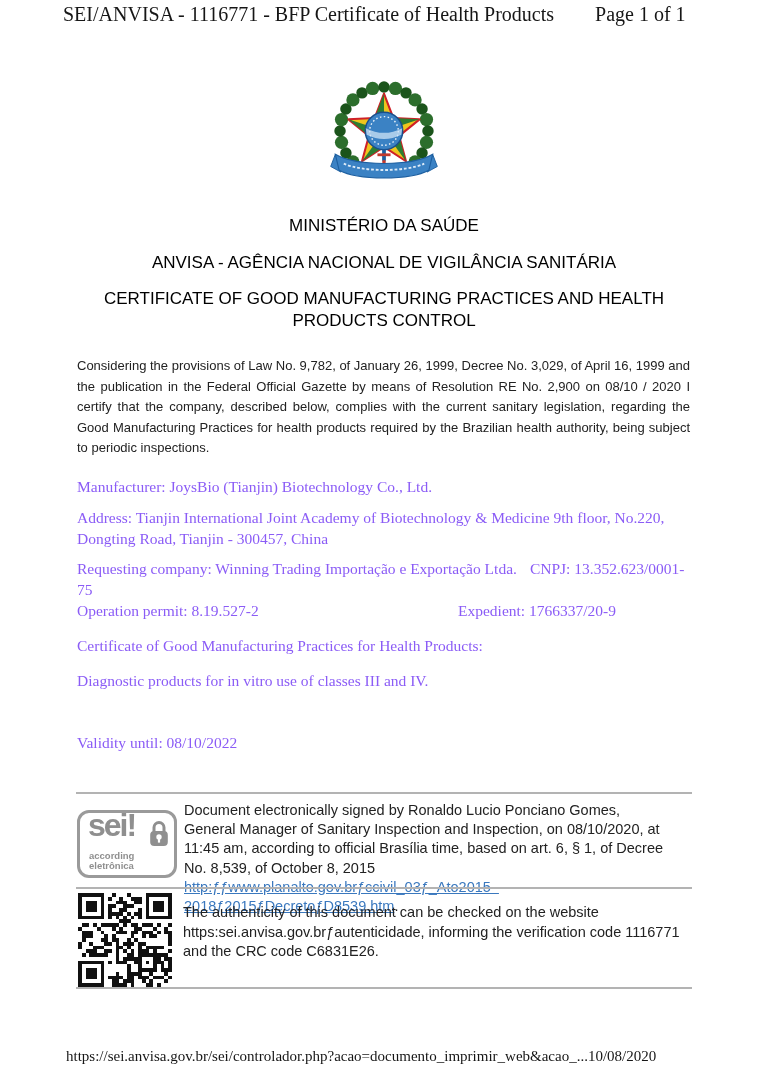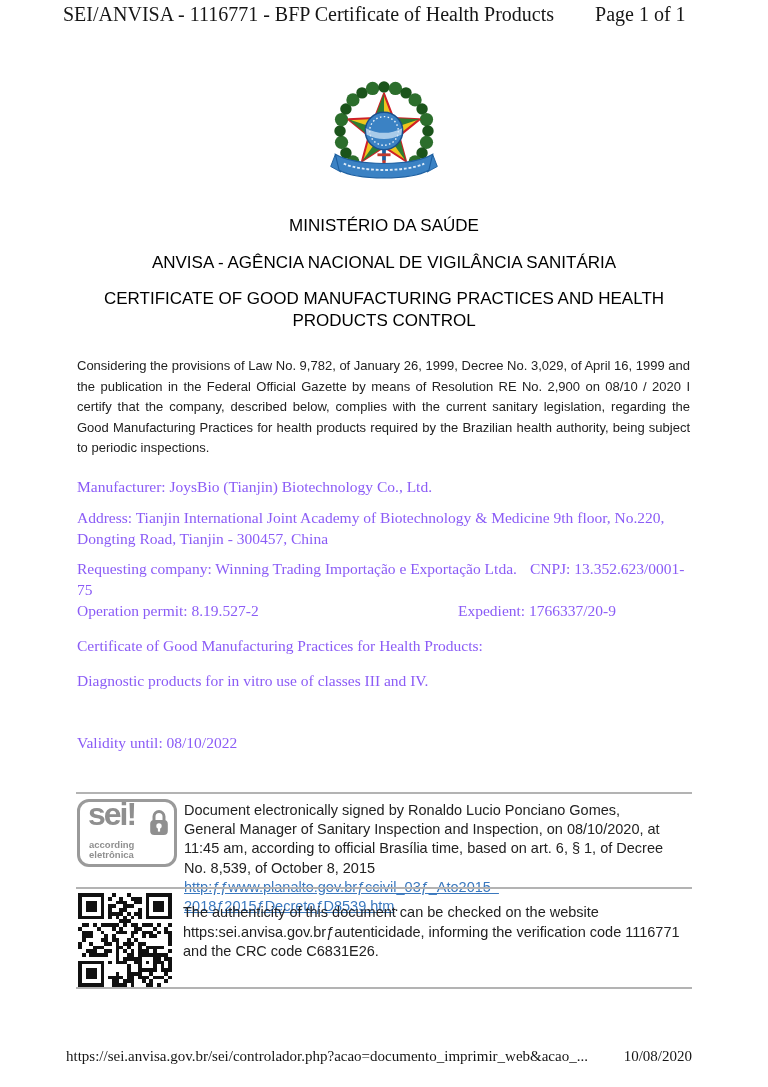--- a/index.html
+++ b/index.html
@@ -8,21 +8,21 @@
     font-family:"Liberation Sans", sans-serif; color:#1e1e1e; overflow:hidden;
   }
   
   .doc-header {
     position:absolute; top:3px; left:63px;
     font-family:"Liberation Serif", serif; font-size:20px; color:#161616; white-space:nowrap;
   }
   .doc-header .page-num { margin-left:36px; }
   .doc-footer {
     position:absolute; top:1048px; left:66px; right:76px;
-    display:flex; justify-content:space-between;
+    display:flex; 
     font-family:"Liberation Serif", serif; font-size:15px; color:#161616;
   }
   
   .arms-wrap { position:absolute; top:70px; left:0; width:768px; text-align:center; }
   
   .title { position:absolute; left:0; width:768px; text-align:center; font-size:17px; color:#000000; }
   #ministry { top:216px; }
   #agency   { top:253px; }
   #certificate-title { top:288px; line-height:22px; }
   #certificate-title span { display:block; width:640px; margin:0 auto; }
@@ -44,21 +44,21 @@
   .f-oprow .op { display:inline-block; width:381px; }
   .f-certfor   { margin-top:14px !important; }
   .f-scope     { margin-top:14px !important; }
   .f-validity  { margin-top:41px !important; }
   
   .rule { position:absolute; left:76px; width:616px; height:2px; background:#b3b3b3; }
   #rule1 { top:792px; } #rule2 { top:887px; } #rule3 { top:987px; }
   
   .sig-block { position:absolute; top:799px; left:77px; width:616px; display:flex; }
   .sei-box {
-    position:relative; flex:0 0 94px; height:62px; 
+    position:relative; flex:0 0 94px; height:62px; margin-top:11px;
     border:3px solid #9a9a9a; border-radius:12px; background:#fff;
   }
   .sei-word {
     position:absolute; left:8px; top:-6px;
     font-weight:bold; font-size:32px; letter-spacing:-2px; color:#8f8f8f;
   }
   .sei-sub {
     position:absolute; left:9px; bottom:5px;
     font-size:9.5px; line-height:9.5px; font-weight:bold; color:#8f8f8f;
   }

